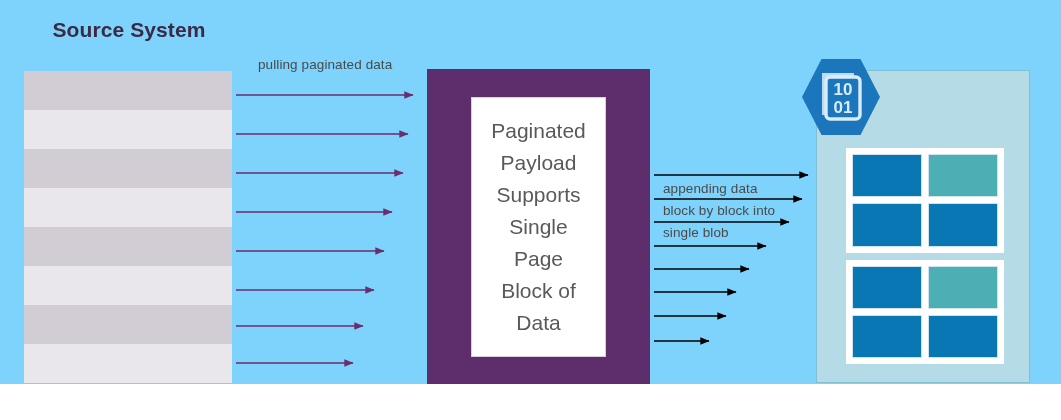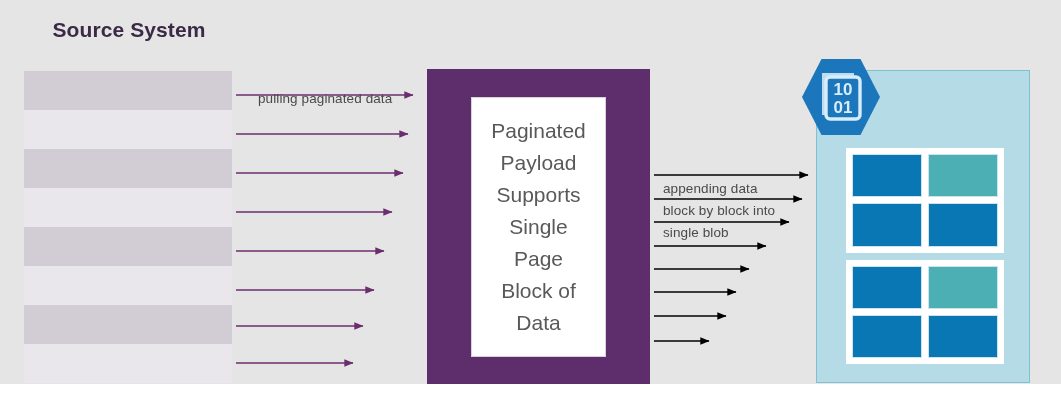--- a/index.html
+++ b/index.html
@@ -7,21 +7,21 @@
     padding: 0;
     background: #ffffff;
   }
   body {
     font-family: "Liberation Sans", sans-serif;
   }
   #canvas {
     position: relative;
     width: 1061px;
     height: 384px;
-    background: #e5e5e5;
+    background: #7dd3fc;
     overflow: hidden;
   }
 
   
   .section-title {
     position: absolute;
     font-size: 21px;
     font-weight: 600;
     color: #3B2A45;
     letter-spacing: 0.1px;
@@ -60,21 +60,21 @@
   }
 
   
   .arrow-label {
     position: absolute;
     font-size: 13.5px;
     color: #4A4A4A;
     white-space: nowrap;
     letter-spacing: 0.1px;
   }
-  #label-pulling { left: 258px; top: 91px; }
+  #label-pulling { left: 258px; top: 57px; }
   #label-append  { left: 663px; top: 178px; width: 124px; text-align: left; line-height: 22px; white-space: normal; }
 
   
   #middleware-box {
     position: absolute;
     left: 427px;
     top: 69px;
     width: 223px;
     height: 316px;
     background: #5E2D6B;

